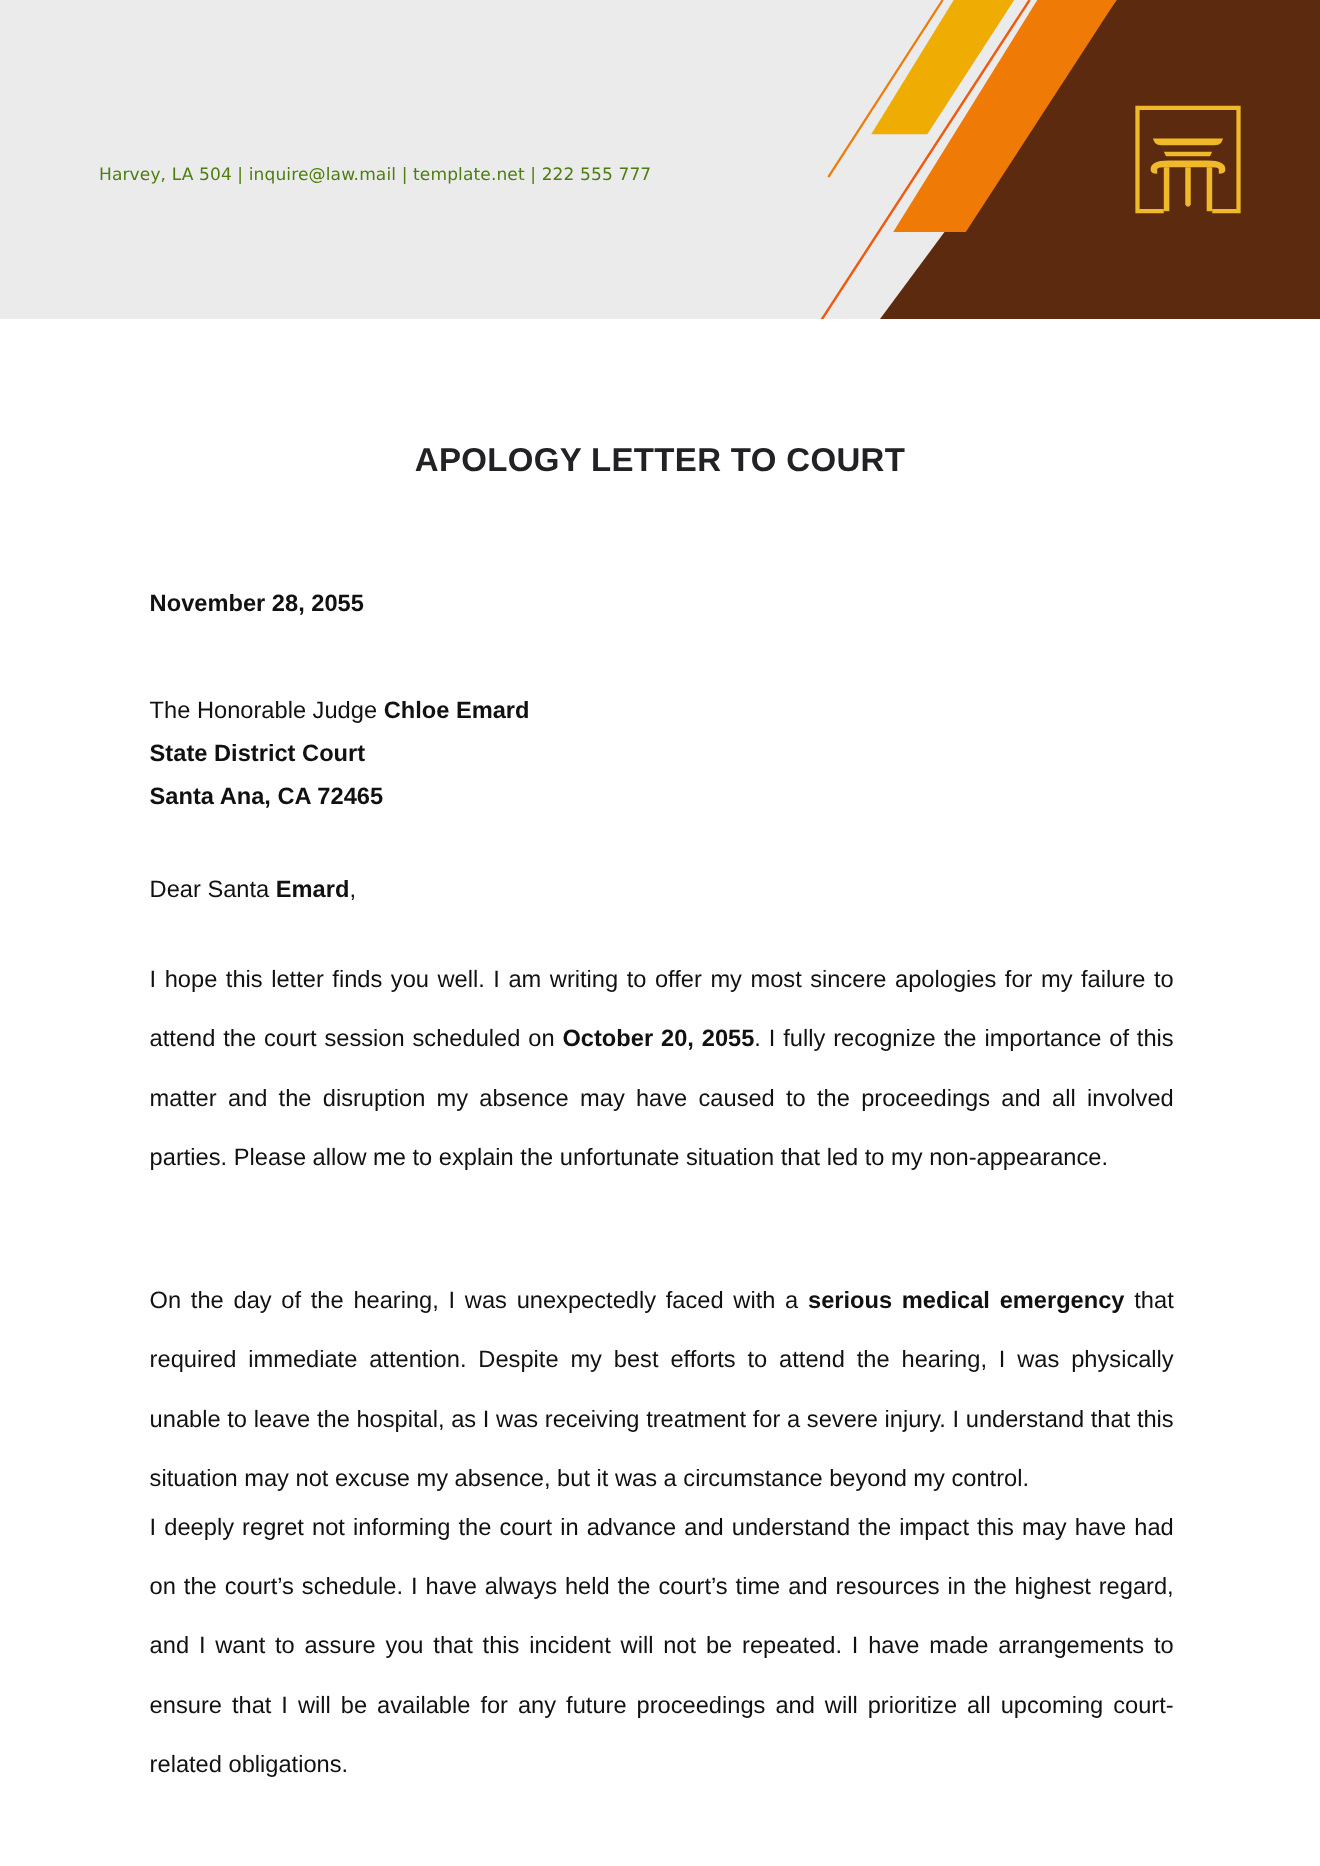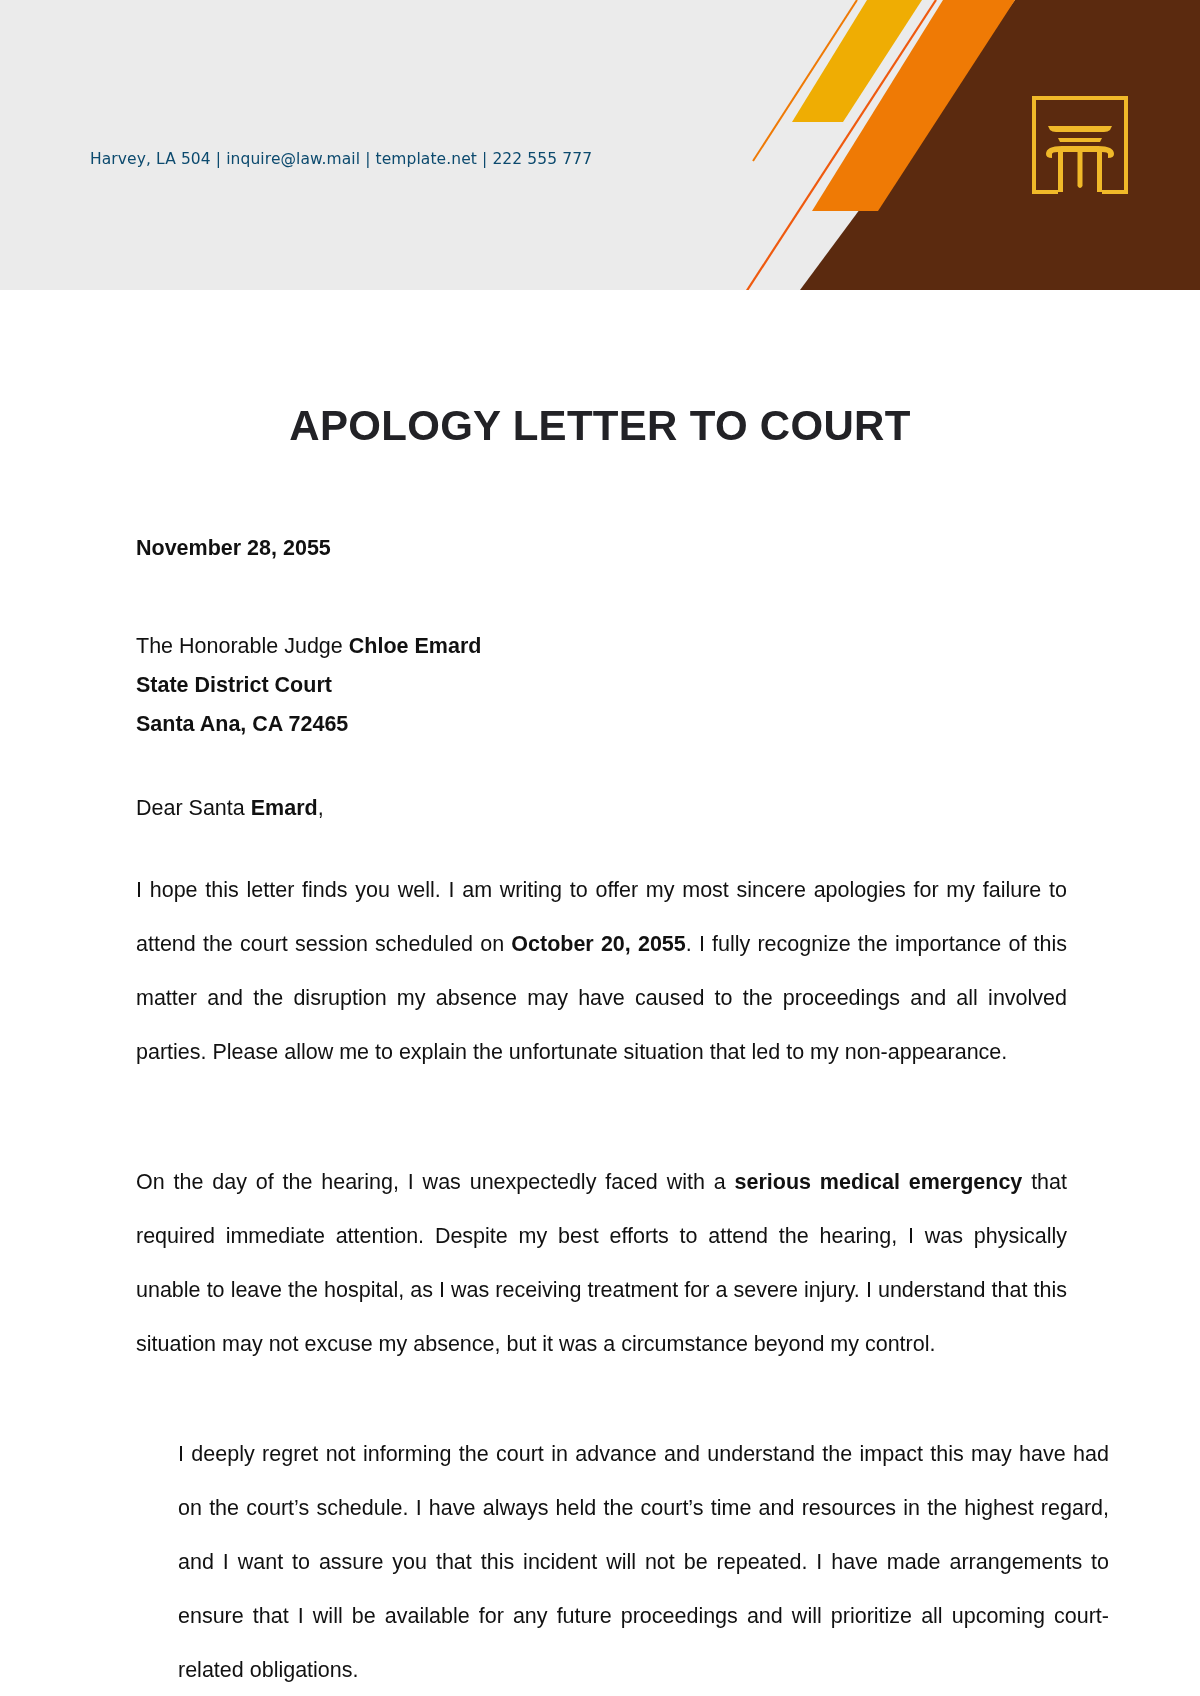--- a/index.html
+++ b/index.html
@@ -1,30 +1,30 @@
 <!DOCTYPE html>
 <html><head>
 <meta charset="utf-8">
 <style>
   html, body { margin: 0; padding: 0; }
   body { width: 1200px; height: 1696px; background: #ffffff; position: relative; overflow: hidden; font-family: "Liberation Sans", "DejaVu Sans", sans-serif; color: #111111; }
   .header { position: absolute; left: 0; top: 0; width: 1200px; height: 290px; background: #ebebeb; overflow: hidden; }
   .header svg.deco { position: absolute; left: 0; top: 0; }
-  .contact { position: absolute; left: 90px; top: 150px; font-family: "DejaVu Sans", sans-serif; font-size: 15.5px; color: #0c4a6e; letter-spacing: 0.1px; }
+  .contact { position: absolute; left: 90px; top: 150px; font-family: "DejaVu Sans", sans-serif; font-size: 15.5px; color: #4d7c0f; letter-spacing: 0.1px; }
   .logo { position: absolute; left: 1032px; top: 96px; width: 96px; height: 98px; }
-  .title { position: absolute; left: 0; width: 1200px; top: 402px; text-align: center; font-family: "Liberation Sans", sans-serif; font-weight: bold; font-size: 42px; color: #222226; letter-spacing: 0.3px; }
+  .title { position: absolute; left: 0; width: 1200px; top: 402px; text-align: center; font-family: "Liberation Sans", sans-serif; font-weight: bold; font-size: 30px; color: #222226; letter-spacing: 0.3px; }
   .content { position: absolute; left: 136px; width: 931px; top: 0; font-family: "Liberation Sans", sans-serif; font-size: 21.5px; color: #111111; }
   .line { position: absolute; left: 0; white-space: nowrap; margin-top: 18px; }
   .date { top: 518px; font-weight: bold; }
   .recipient { top: 609px; line-height: 39px; }
   .salutation { top: 778px; }
   .para { position: absolute; left: 0; width: 931px; text-align: justify; line-height: 54px; }
   .p1 { top: 863px; }
   .p2 { top: 1112px; margin-top: 43px; }
-  .p3 { top: 1427px; margin-left: 42px; }
+  .p3 { top: 1361px; }
   b { font-weight: bold; }
 </style>
 </head>
 <body>
 
 <div class="header">
   <svg class="deco" width="1200" height="290" viewBox="0 0 1200 290">
 
     <polygon points="1015,0 1200,0 1200,290 800,290" fill="#5b2a0f"></polygon>
 

